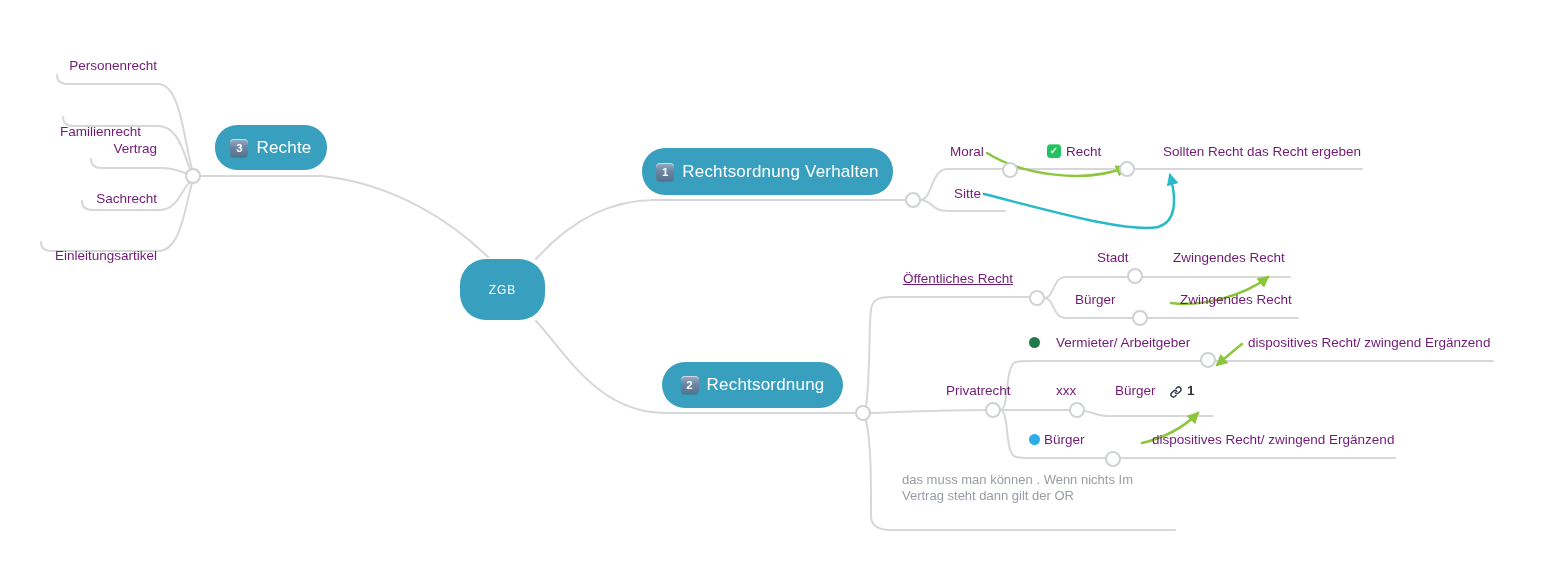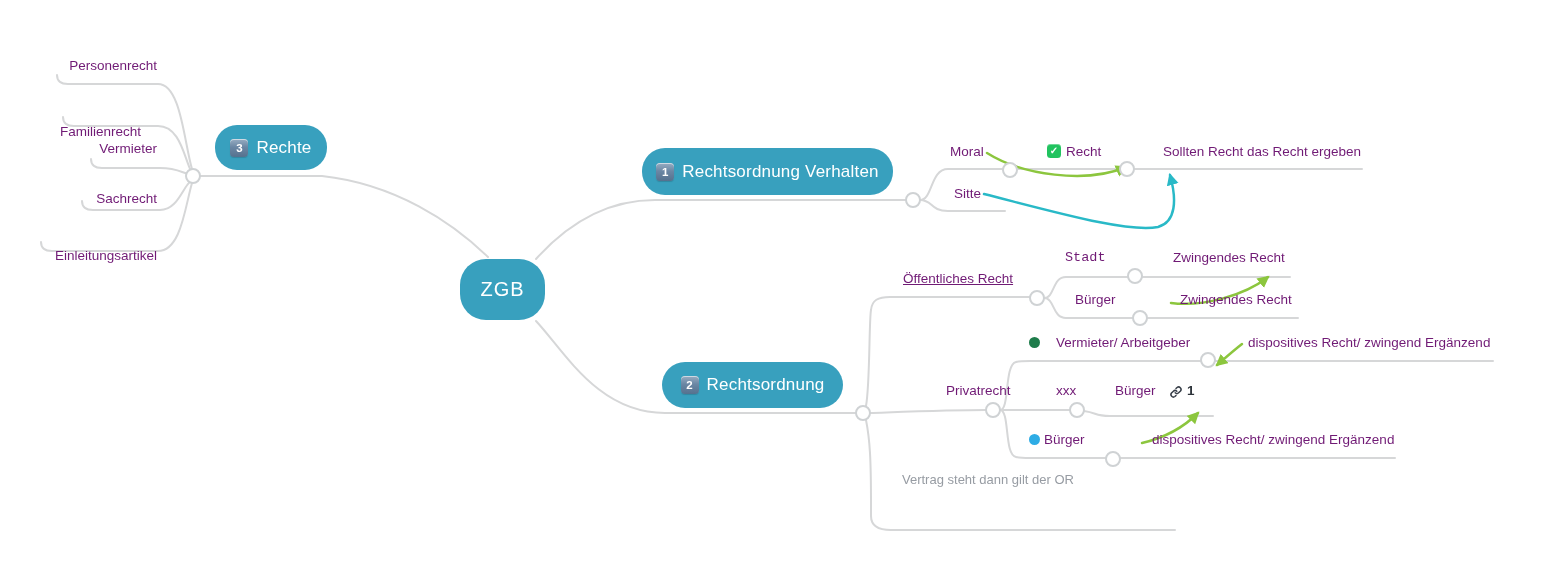--- a/index.html
+++ b/index.html
@@ -18,21 +18,21 @@
     position:absolute;z-index:4;background:#38A0BE;color:#ffffff;
     display:flex;align-items:center;justify-content:center;gap:8px;
     font-size:17px;letter-spacing:.2px;
   }
   .badge{
     width:18px;height:18px;border-radius:4px;flex:0 0 auto;
     background:linear-gradient(180deg,#98ADC2 0%,#6B87A4 45%,#55718E 100%);
     box-shadow:inset 0 1px 0 rgba(255,255,255,.55), 0 1px 1px rgba(0,0,0,.15);
     color:#fff;font-size:11.5px;font-weight:bold;text-align:center;line-height:18px;
   }
-  .zgb{font-size:20px;letter-spacing:1px;}
+  .zgb{font-size:12px;letter-spacing:1px;}
   .checkbox{
     position:absolute;z-index:3;width:14px;height:14px;border-radius:3.5px;
     background:#21C35F;color:#fff;font-size:10px;font-weight:bold;
     text-align:center;line-height:14px;box-shadow:inset 0 1px 0 rgba(255,255,255,.35);
   }
   .dot{position:absolute;z-index:3;width:11px;height:11px;border-radius:50%;}
   .dot-green{background:#1E7C4B;}
   .dot-blue{background:#2EACE5;}
   .linkicon{position:absolute;z-index:3;}
   .note{position:absolute;z-index:3;font-size:13px;color:#979CA3;line-height:16px;white-space:nowrap;}
@@ -116,32 +116,32 @@
     <span>Rechtsordnung Verhalten</span>
   </div>
 
   <div class="pill" style="left:662px;top:362px;width:181px;height:46px;border-radius:23px;">
     <span class="badge">2</span>
     <span>Rechtsordnung</span>
   </div>
 
   <div class="lbl ra" style="left:40px;top:58px;width:117px;">Personenrecht</div>
   <div class="lbl ra" style="left:24px;top:100px;width:117px;margin-top:24px;">Familienrecht</div>
-  <div class="lbl ra" style="left:40px;top:141px;width:117px;">Vermieter</div>
+  <div class="lbl ra" style="left:40px;top:141px;width:117px;">Vertrag</div>
   <div class="lbl ra" style="left:40px;top:191px;width:117px;text-align:right;">Sachrecht</div>
   <div class="lbl ra" style="left:30px;top:225px;width:127px;margin-top:23px;">Einleitungsartikel</div>
 
   <div class="lbl" style="left:950px;top:144px;">Moral</div>
   <div class="lbl" style="left:930px;top:186px;margin-left:24px;">Sitte</div>
   <div class="checkbox" style="left:1047px;top:144px;">✓</div>
   <div class="lbl" style="left:1066px;top:144px;">Recht</div>
   <div class="lbl" style="left:1163px;top:144px;">Sollten Recht das Recht ergeben</div>
 
   <div class="lbl" style="left:903px;top:271px;text-decoration:underline;">Öffentliches Recht</div>
-  <div class="lbl" style="left:1065px;top:250px;font-family:Liberation Mono, monospace;">Stadt</div>
+  <div class="lbl" style="left:1097px;top:250px;">Stadt</div>
   <div class="lbl" style="left:1173px;top:250px;">Zwingendes Recht</div>
   <div class="lbl" style="left:1075px;top:292px;">Bürger</div>
   <div class="lbl" style="left:1180px;top:292px;">Zwingendes Recht</div>
 
   <div class="lbl" style="left:902px;top:383px;margin-left:44px;">Privatrecht</div>
 
   <span class="dot dot-green" style="left:1029px;top:337px;"></span>
   <div class="lbl" style="left:1056px;top:335px;">Vermieter/ Arbeitgeber</div>
   <div class="lbl" style="left:1248px;top:335px;">dispositives Recht/ zwingend Ergänzend</div>
 
@@ -151,16 +151,17 @@
     <path d="M10.6 13.4a4.2 4.2 0 0 0 5.9 0l3.2-3.2a4.2 4.2 0 0 0-5.9-5.9l-1.8 1.8" stroke="#39404A" stroke-width="2.6" fill="none" stroke-linecap="round"></path>
     <path d="M13.4 10.6a4.2 4.2 0 0 0-5.9 0l-3.2 3.2a4.2 4.2 0 0 0 5.9 5.9l1.8-1.8" stroke="#39404A" stroke-width="2.6" fill="none" stroke-linecap="round"></path>
   </svg>
   <div class="lbl dark" style="left:1187px;top:383px;">1</div>
 
   <span class="dot dot-blue" style="left:1029px;top:434px;"></span>
   <div class="lbl" style="left:1044px;top:432px;">Bürger</div>
   <div class="lbl" style="left:1152px;top:432px;">dispositives Recht/ zwingend Ergänzend</div>
 
   <div class="note" style="left:902px;top:472px;">
+    <div>das muss man können . Wenn nichts Im</div>
     <div>Vertrag steht dann gilt der OR</div>
   </div>
 
 </div>
 
 </body></html>

